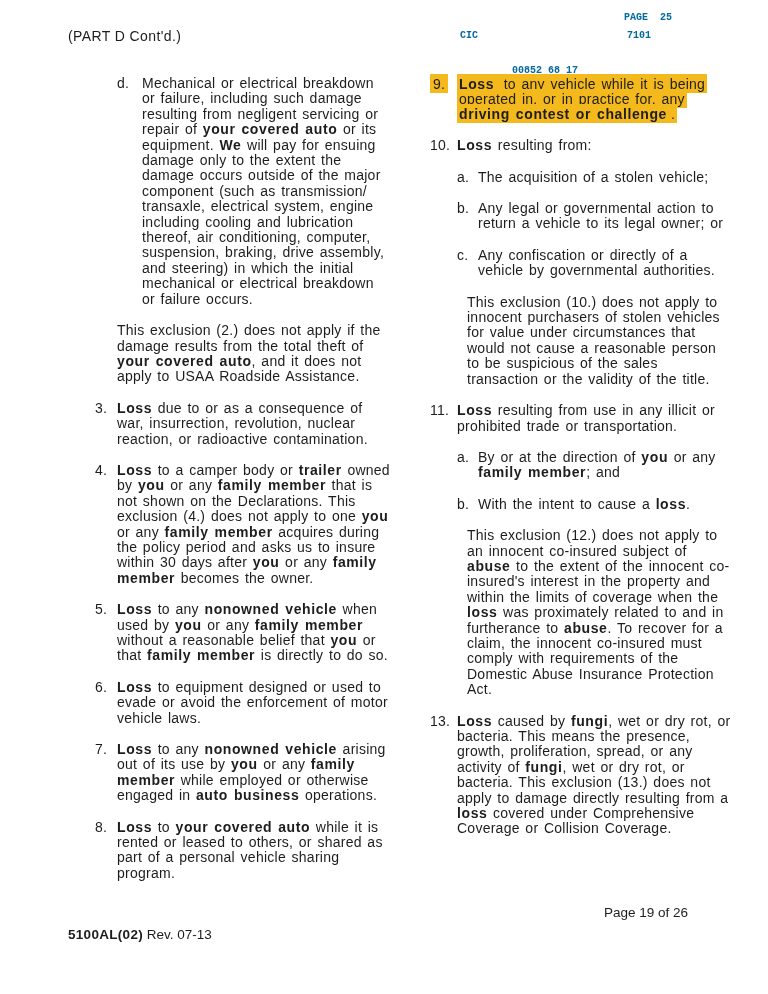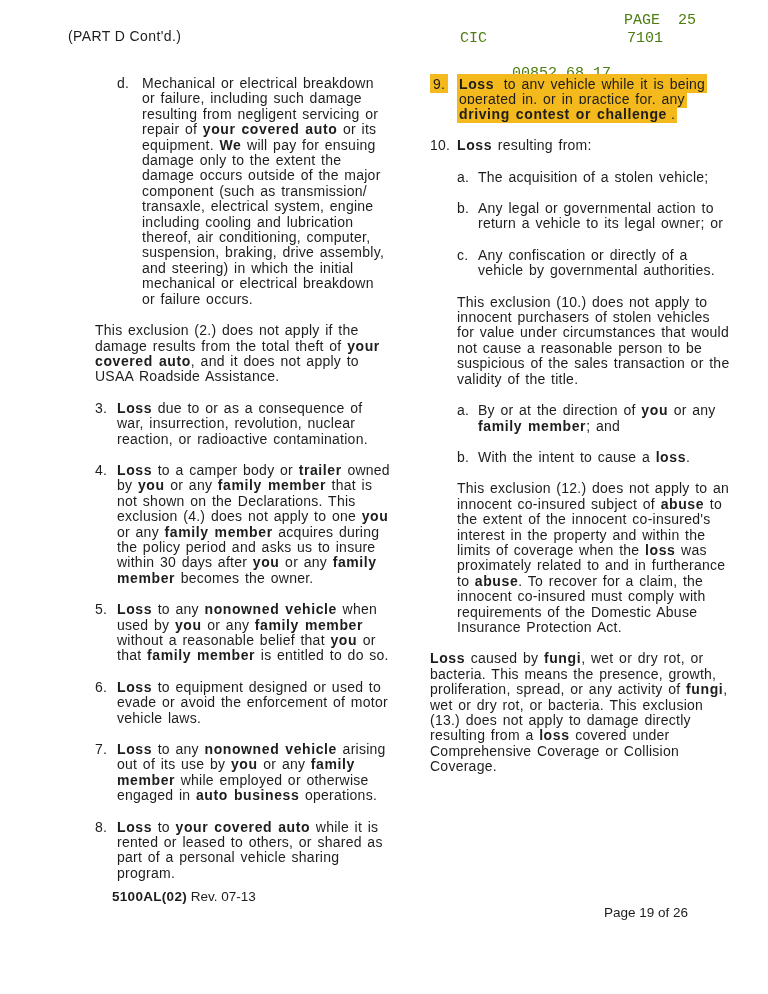--- a/index.html
+++ b/index.html
@@ -10,21 +10,21 @@
   }
   .page{position:absolute;inset:0;background:#ffffff;}
 
   
   .part-label{
     position:absolute;left:68px;top:28px;
     font-size:14px;font-weight:normal;letter-spacing:0.4px;
   }
   .mono{
     font-family:"Liberation Mono","DejaVu Sans Mono",monospace;
-    font-size:15px;white-space:pre;color:#4d7c0f;
+    font-size:10px;white-space:pre;color:#0369a1;font-weight:bold;
   }
   .hdr-page{position:absolute;left:624px;top:12px;}
   .hdr-cic{position:absolute;left:460px;top:30px;}
   .hdr-policy{position:absolute;left:512px;top:30px;margin-top:35px;}
   .hdr-code{position:absolute;left:627px;top:30px;}
 
   
   .col{
     position:absolute;top:76px;
     font-size:14px;line-height:15.4px;
@@ -34,39 +34,39 @@
   .col-right{left:430px;width:302px;}
 
   .block{display:flex;margin-bottom:16px;}
   .block:last-child{margin-bottom:0;}
   .marker{flex:0 0 auto;}
   .body{flex:1 1 auto;min-width:0;}
 
   .col-left .item  .marker{width:22px;}
   .col-left .sub{margin-left:22px;}
   .col-left .sub .marker{width:25px;}
-  .col-left .para{align-items:flex-end;}
+  .col-left .para{margin-left:22px;align-items:flex-end;}
 
   .col-right .item .marker{width:27px;}
   .col-right .sub{margin-left:27px;}
   .col-right .sub .marker{width:21px;}
-  .col-right .para{margin-left:27px;}
+  .col-right .para{margin-left:37px;}
 
   .b{font-weight:bold;letter-spacing:0.6px;}
 
   .hl{
     background:var(--hl,#F4B91C);
     padding:1.5px 2px;
     box-decoration-break:clone;
     -webkit-box-decoration-break:clone;
   }
   .marker .hl{padding:1.5px 3px;}
 
   
-  .footer-left{position:absolute;left:68px;top:889px;font-size:13.5px;margin-left:44px;}
+  .footer-left{position:absolute;left:68px;top:927px;font-size:13.5px;}
   .footer-left .b2{font-weight:bold;letter-spacing:0.3px;}
   .footer-right{position:absolute;right:80px;top:905px;font-size:13.5px;}
 </style>
 </head>
 <body style="background: rgb(255, 255, 255); color: rgb(29, 29, 29);">
 
 <div class="page">
 
   <div class="part-label">(PART D Cont'd.)</div>
   <div class="mono hdr-page">PAGE  25</div>
@@ -85,21 +85,21 @@
       <div class="block item">
         <span class="marker">3.</span>
         <span class="body"><span class="b">Loss</span><span> due to or as a consequence of war, insurrection, revolution, nuclear reaction, or radioactive contamination.</span></span>
       </div>
       <div class="block item">
         <span class="marker">4.</span>
         <span class="body"><span class="b">Loss</span><span> to a camper body or </span><span class="b">trailer</span><span> owned by </span><span class="b">you</span><span> or any </span><span class="b">family member</span><span> that is not shown on the Declarations. This exclusion (4.) does not apply to one </span><span class="b">you</span><span> or any </span><span class="b">family member</span><span> acquires during the policy period and asks us to insure within 30 days after </span><span class="b">you</span><span> or any </span><span class="b">family member</span><span> becomes the owner.</span></span>
       </div>
       <div class="block item">
         <span class="marker">5.</span>
-        <span class="body"><span class="b">Loss</span><span> to any </span><span class="b">nonowned vehicle</span><span> when used by </span><span class="b">you</span><span> or any </span><span class="b">family member</span><span> without a reasonable belief that </span><span class="b">you</span><span> or that </span><span class="b">family member</span><span> is entitled to do so.</span></span>
+        <span class="body"><span class="b">Loss</span><span> to any </span><span class="b">nonowned vehicle</span><span> when used by </span><span class="b">you</span><span> or any </span><span class="b">family member</span><span> without a reasonable belief that </span><span class="b">you</span><span> or that </span><span class="b">family member</span><span> is directly to do so.</span></span>
       </div>
       <div class="block item">
         <span class="marker">6.</span>
         <span class="body"><span class="b">Loss</span><span> to equipment designed or used to evade or avoid the enforcement of motor vehicle laws.</span></span>
       </div>
       <div class="block item">
         <span class="marker">7.</span>
         <span class="body"><span class="b">Loss</span><span> to any </span><span class="b">nonowned vehicle</span><span> arising out of its use by </span><span class="b">you</span><span> or any </span><span class="b">family member</span><span> while employed or otherwise engaged in </span><span class="b">auto business</span><span> operations.</span></span>
       </div>
       <div class="block item">
@@ -124,32 +124,37 @@
         <span class="marker">b.</span>
         <span class="body"><span>Any legal or governmental action to return a vehicle to its legal owner; or</span></span>
       </div>
       <div class="block sub">
         <span class="marker">c.</span>
         <span class="body"><span>Any confiscation or directly of a vehicle by governmental authorities.</span></span>
       </div>
       <div class="block para">
         <span class="body"><span>This exclusion (10.) does not apply to innocent purchasers of stolen vehicles for value under circumstances that would not cause a reasonable person to be suspicious of the sales transaction or the validity of the title.</span></span>
       </div>
+      <div class="block item">
+        <span class="marker">11.</span>
+        <span class="body"><span class="b">Loss</span><span> resulting from use in any illicit or prohibited trade or transportation.</span></span>
+      </div>
       <div class="block sub">
         <span class="marker">a.</span>
         <span class="body"><span>By or at the direction of </span><span class="b">you</span><span> or any </span><span class="b">family member</span><span>; and</span></span>
       </div>
       <div class="block sub">
         <span class="marker">b.</span>
         <span class="body"><span>With the intent to cause a </span><span class="b">loss</span><span>.</span></span>
       </div>
       <div class="block para">
         <span class="body"><span>This exclusion (12.) does not apply to an innocent co-insured subject of </span><span class="b">abuse</span><span> to the extent of the innocent co-insured's interest in the property and within the limits of coverage when the </span><span class="b">loss</span><span> was proximately related to and in furtherance to </span><span class="b">abuse</span><span>. To recover for a claim, the innocent co-insured must comply with requirements of the Domestic Abuse Insurance Protection Act.</span></span>
       </div>
       <div class="block item">
+        <span class="marker">13.</span>
         <span class="body"><span class="b">Loss</span><span> caused by </span><span class="b">fungi</span><span>, wet or dry rot, or bacteria. This means the presence, growth, proliferation, spread, or any activity of </span><span class="b">fungi</span><span>, wet or dry rot, or bacteria. This exclusion (13.) does not apply to damage directly resulting from a </span><span class="b">loss</span><span> covered under Comprehensive Coverage or Collision Coverage.</span></span>
       </div>
     </div>
 
   <div class="footer-left">
     <span class="b2">5100AL(02)</span>
     <span>Rev. 07-13</span>
   </div>
   <div class="footer-right">Page 19 of 26</div>
 

